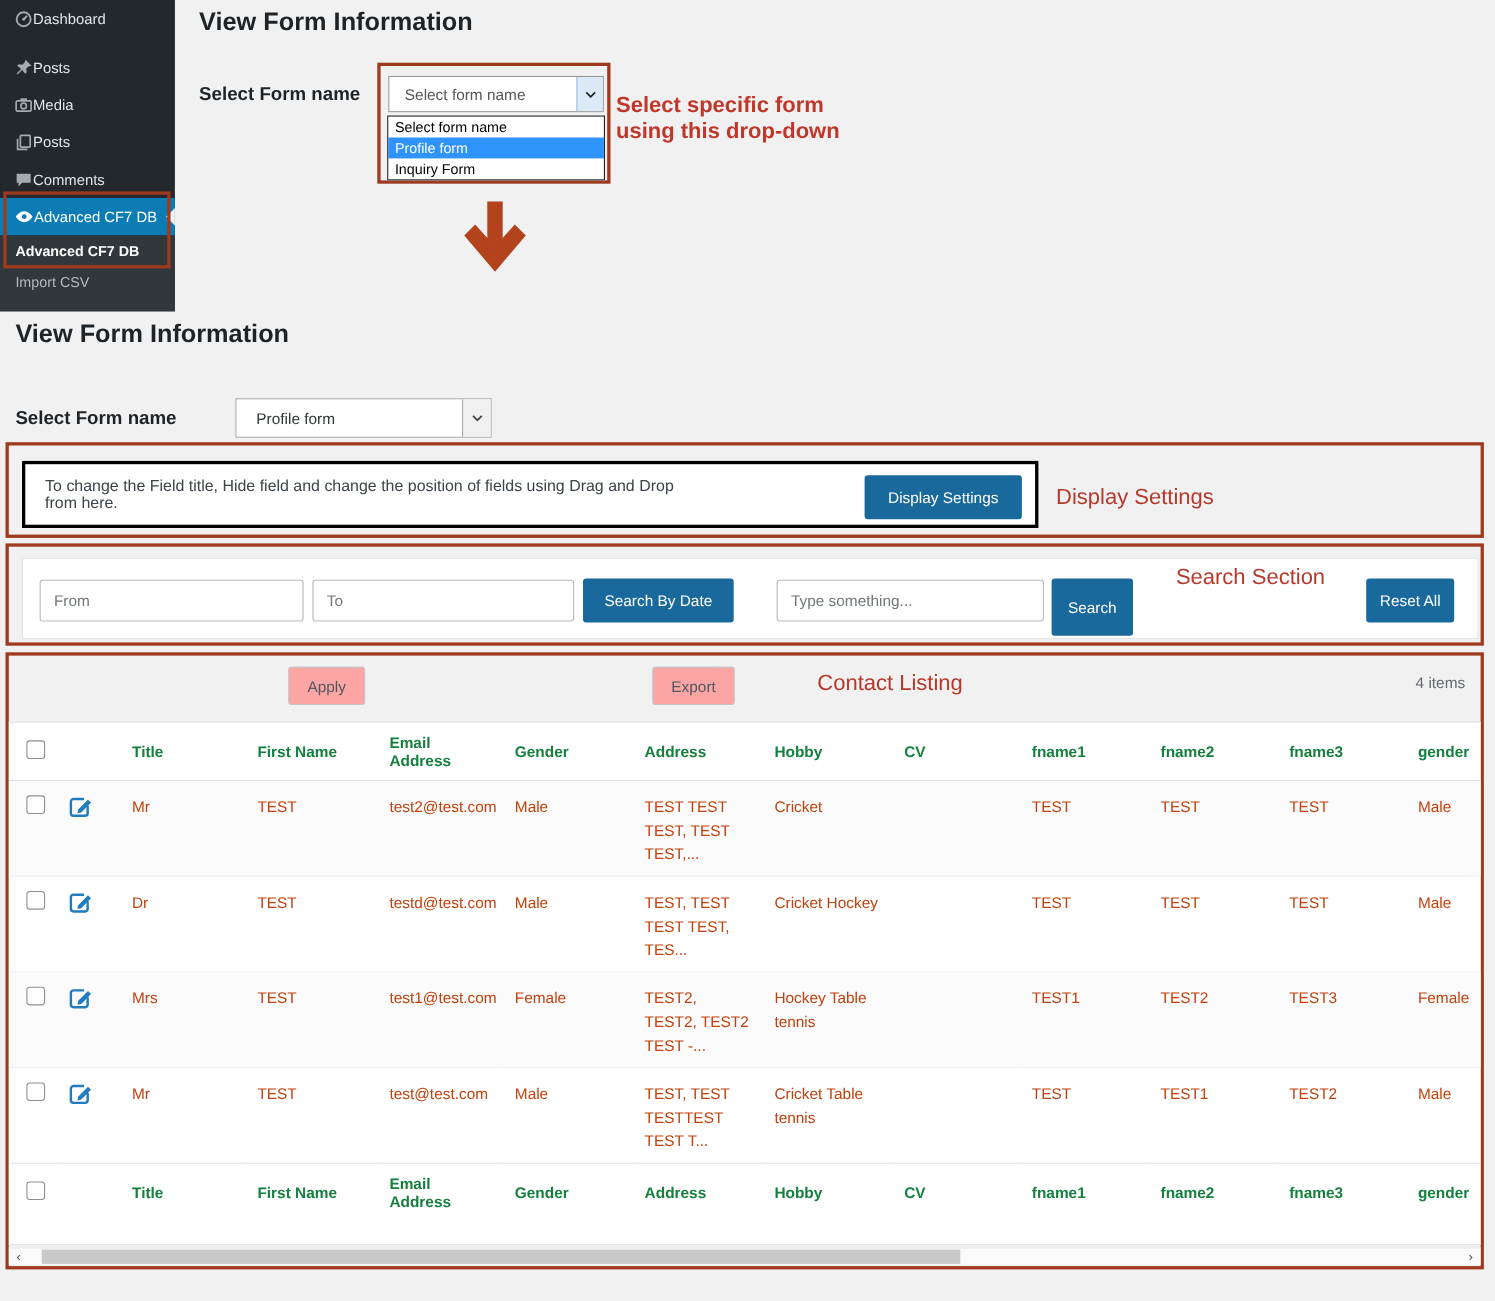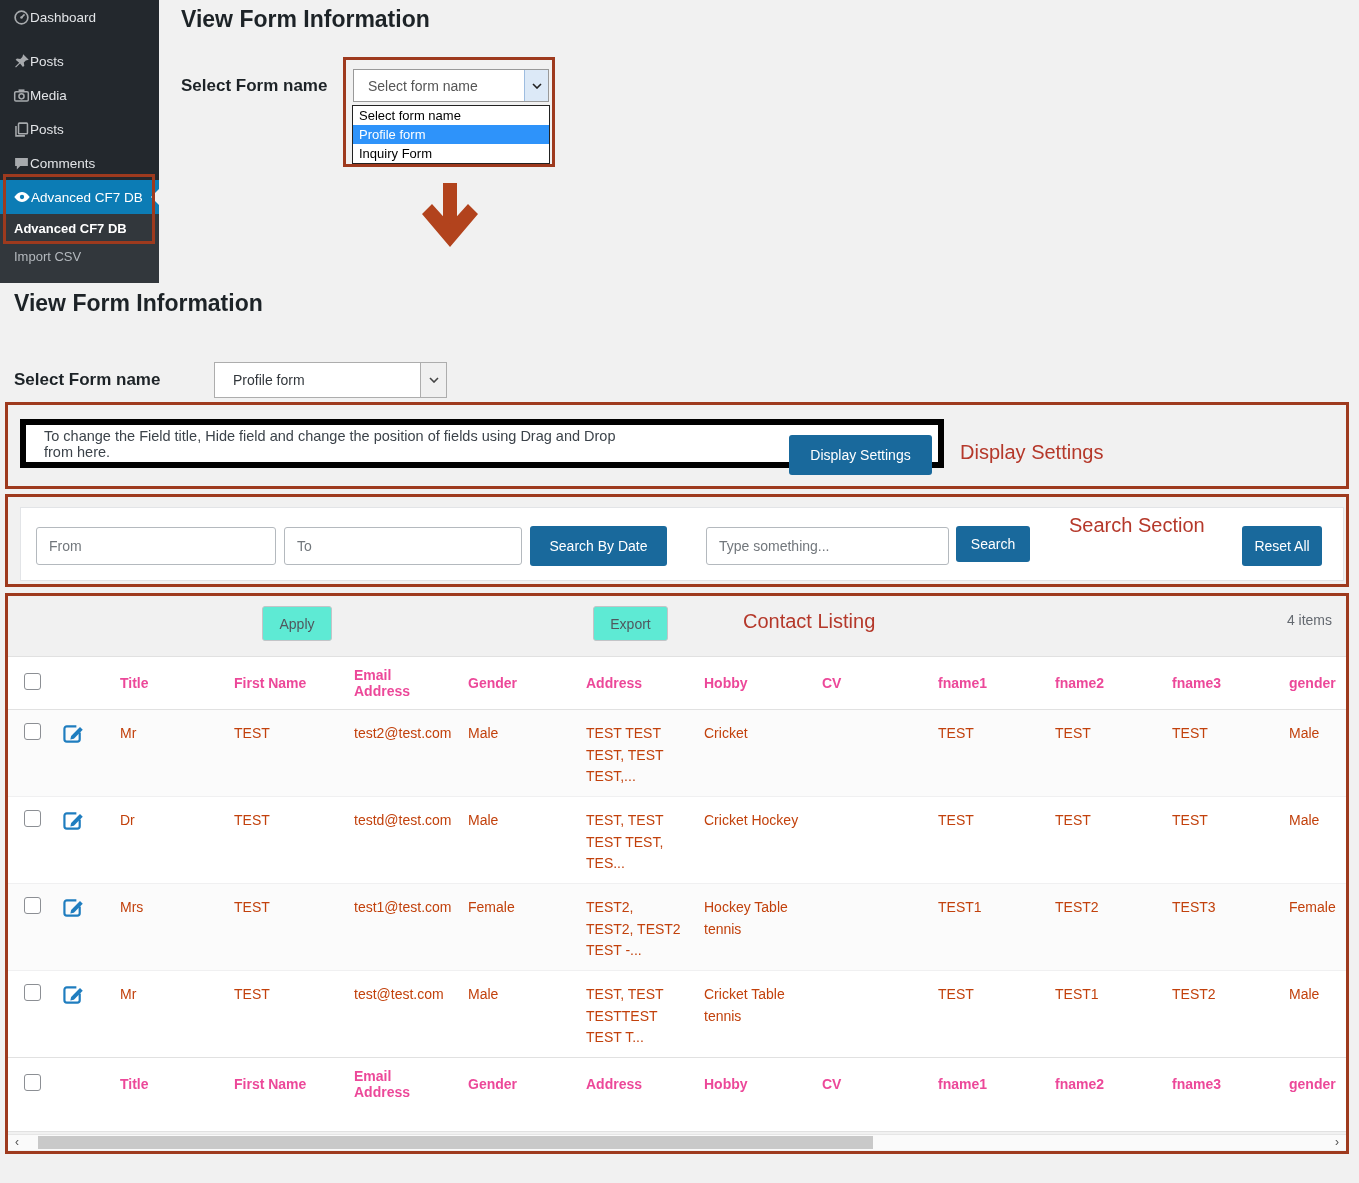--- a/index.html
+++ b/index.html
@@ -26,21 +26,21 @@
   .blue-btn{background:#19699c;color:#fff;border:none;border-radius:3px;font-size:14px;
             font-family:"Liberation Sans",sans-serif;cursor:pointer;display:flex;align-items:center;justify-content:center;}
   .txt-input{background:#fff;border:1px solid #b4b9be;border-radius:3px;box-sizing:border-box;
              font-size:14px;color:#444;padding:0 12px;font-family:"Liberation Sans",sans-serif;}
   .txt-input::placeholder{color:#72777c;}
   .wselect{background:#fff;border:1px solid #adadad;box-sizing:border-box;display:flex;align-items:center;
            font-size:14px;color:#32373c;cursor:pointer;position:relative;}
   .wselect .val{padding-left:18px;flex:1;white-space:nowrap;overflow:hidden;}
   .wselect .arrow-seg{width:25px;align-self:stretch;background:#f0f0f0;border-left:1px solid #adadad;
            display:flex;align-items:center;justify-content:center;}
-  .gray-btn{background:#5eead4;border:1px solid #c3c4c7;border-radius:3px;color:#50575e;font-size:14px;
+  .gray-btn{background:#fca5a5;border:1px solid #c3c4c7;border-radius:3px;color:#50575e;font-size:14px;
             font-family:"Liberation Sans",sans-serif;cursor:pointer;display:flex;align-items:center;justify-content:center;}
   .h1{font-size:23px;font-weight:bold;color:#1d2327;}
   .lbl{font-size:17px;font-weight:bold;color:#1d2327;}
 
   
   .top-title{position:absolute;left:181px;top:6px;}
   .top-label{position:absolute;left:181px;top:76px;}
   .dd-box{left:343px;top:57px;width:212px;height:110px;}
   .dd-select{position:absolute;left:7px;top:9px;width:196px;height:33px;background:#fff;border:1px solid #999;
              box-sizing:border-box;display:flex;align-items:center;cursor:pointer;}
@@ -52,48 +52,48 @@
   .dd-opt.hl{background:#2e93fa;color:#fff;}
   .dd-note{position:absolute;left:560px;top:85px;line-height:23px;}
   .big-arrow{position:absolute;left:420px;top:183px;}
 
   
   .main-title{position:absolute;left:14px;top:290px;}
   .main-label{position:absolute;left:14px;top:370px;}
   .main-select{position:absolute;left:214px;top:362px;width:233px;height:36px;}
 
   .display-sec{left:5px;top:402px;width:1344px;height:87px;}
-  .display-white{position:absolute;left:12px;top:14px;width:924px;height:49px;background:#fff;border:6px solid #000000;
+  .display-white{position:absolute;left:12px;top:14px;width:924px;height:61px;background:#fff;border:3px solid #000000;
                  box-sizing:border-box;display:flex;align-items:center;}
   .display-note{padding-left:18px;font-size:14.5px;color:#3c434a;width:590px;}
   .display-btn{position:absolute;left:763px;top:10px;width:143px;height:40px;}
   .display-annot{position:absolute;left:952px;top:36px;}
 
   .search-sec{left:5px;top:494px;width:1344px;height:93px;}
   .search-white{position:absolute;left:12px;top:10px;width:1324px;height:74px;background:#fff;border:1px solid #e2e4e7;box-sizing:border-box;}
   .inp-from{position:absolute;left:15px;top:19px;width:240px;height:38px;}
   .inp-to{position:absolute;left:263px;top:19px;width:238px;height:38px;}
   .btn-sbd{position:absolute;left:509px;top:18px;width:137px;height:40px;}
   .inp-kw{position:absolute;left:685px;top:19px;width:243px;height:38px;}
-  .btn-search{position:absolute;left:935px;top:18px;width:74px;height:36px;}
+  .btn-search{position:absolute;left:935px;top:18px;width:74px;height:52px;}
   .search-annot{position:absolute;left:1048px;top:6px;}
   .btn-reset{position:absolute;left:1221px;top:18px;width:80px;height:40px;}
 
   .list-sec{left:5px;top:593px;width:1344px;height:561px;}
   .sel-bulk{position:absolute;left:10px;top:9px;width:228px;height:36px;}
   .btn-apply{position:absolute;left:254px;top:10px;width:70px;height:35px;}
   .sel-export{position:absolute;left:339px;top:9px;width:233px;height:36px;}
   .btn-export{position:absolute;left:585px;top:10px;width:75px;height:35px;}
   .listing-annot{position:absolute;left:735px;top:14px;}
   .items-count{position:absolute;right:14px;top:16px;font-size:14px;color:#646970;}
 
   .table-wrap{position:absolute;left:0px;top:60px;width:1338px;height:476px;background:#fff;overflow:hidden;
               border-top:1px solid #e1e1e1;border-bottom:1px solid #e1e1e1;box-sizing:border-box;}
   table.list{border-collapse:collapse;table-layout:fixed;width:1385px;font-size:14px;}
-  table.list th{text-align:left;font-weight:bold;color:#ec4899;padding:10px 10px;height:44px;box-sizing:border-box;vertical-align:middle;}
+  table.list th{text-align:left;font-weight:bold;color:#15803d;padding:10px 10px;height:44px;box-sizing:border-box;vertical-align:middle;}
   table.list thead th{border-bottom:1px solid #e1e1e1;}
   table.list tfoot th{border-top:1px solid #e1e1e1;}
   table.list td{padding:13px 10px 0 10px;height:87px;box-sizing:border-box;vertical-align:top;color:#c2410c;line-height:1.55;}
   table.list tbody tr{border-top:1px solid #f0f0f1;}
   table.list tbody tr.alt{background:#fbfbfb;}
   .cb{width:15px;height:15px;border:1px solid #8c8f94;border-radius:3px;background:#fff;display:inline-block;}
   .cb-cell{padding-left:16px !important;}
 
   .hscroll{position:absolute;left:0;top:538px;width:1338px;height:15px;background:#fafafa;border-top:1px solid #e6e6e6;}
   .hs-arrow{position:absolute;top:0;width:14px;height:15px;color:#505050;font-size:12px;line-height:14px;text-align:center;cursor:pointer;}
@@ -167,20 +167,24 @@
           </svg>
       </span>
     </div>
     <div class="dd-list">
       <div class="dd-opt">Select form name</div>
       <div class="dd-opt hl">Profile form</div>
       <div class="dd-opt">Inquiry Form</div>
     </div>
   </div>
 
+  <div class="annot bold dd-note">
+    <div>Select specific form</div>
+    <div>using this drop-down</div>
+  </div>
 
   <svg class="big-arrow" width="60" height="85" viewBox="0 0 60 85">
     <rect x="23" y="0" width="14" height="41" fill="#b2431d"></rect>
     <path d="M2 31 L12 21 L30 41 L48 21 L58 31 L30 64 Z" fill="#b2431d"></path>
   </svg>
 
   <div class="h1 main-title">View Form Information</div>
   <div class="lbl main-label">Select Form name</div>
 
   <div class="wselect main-select">

